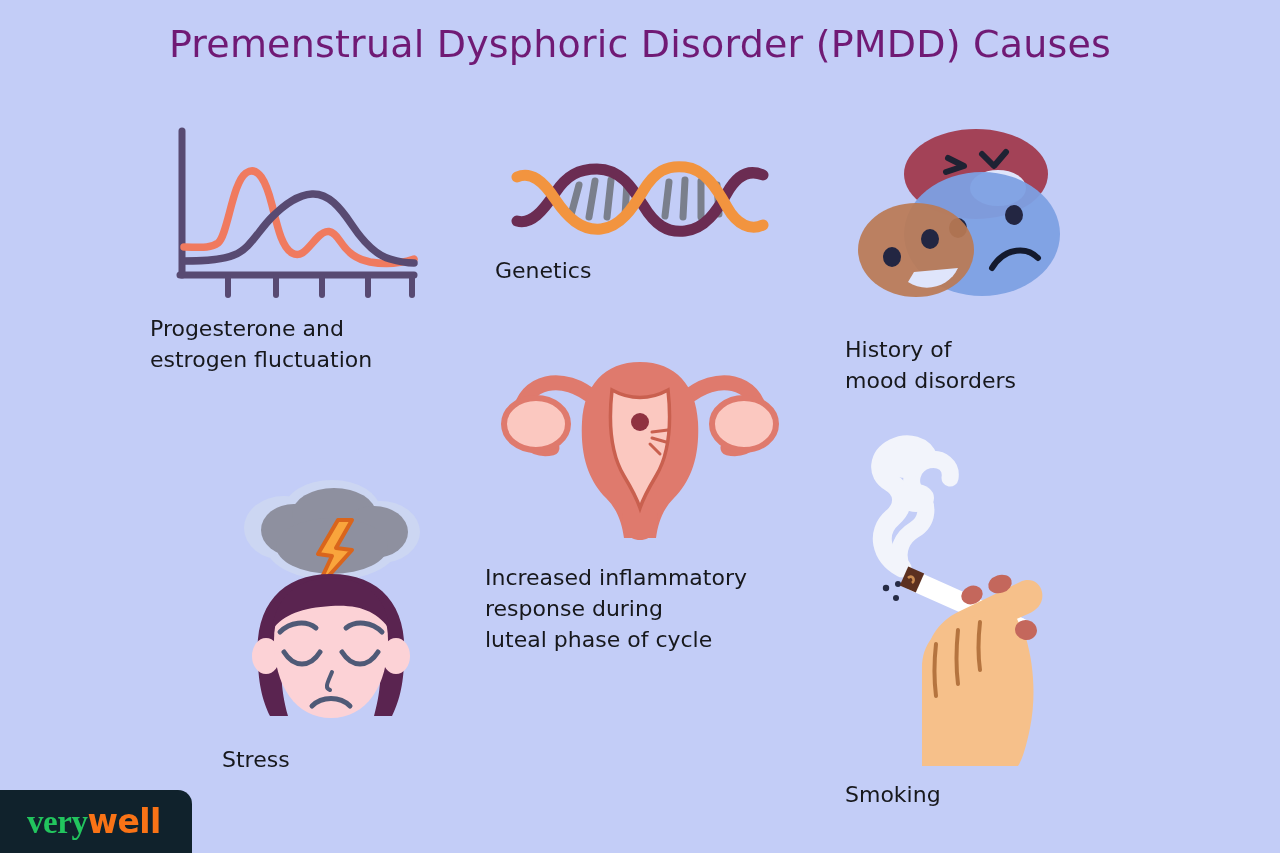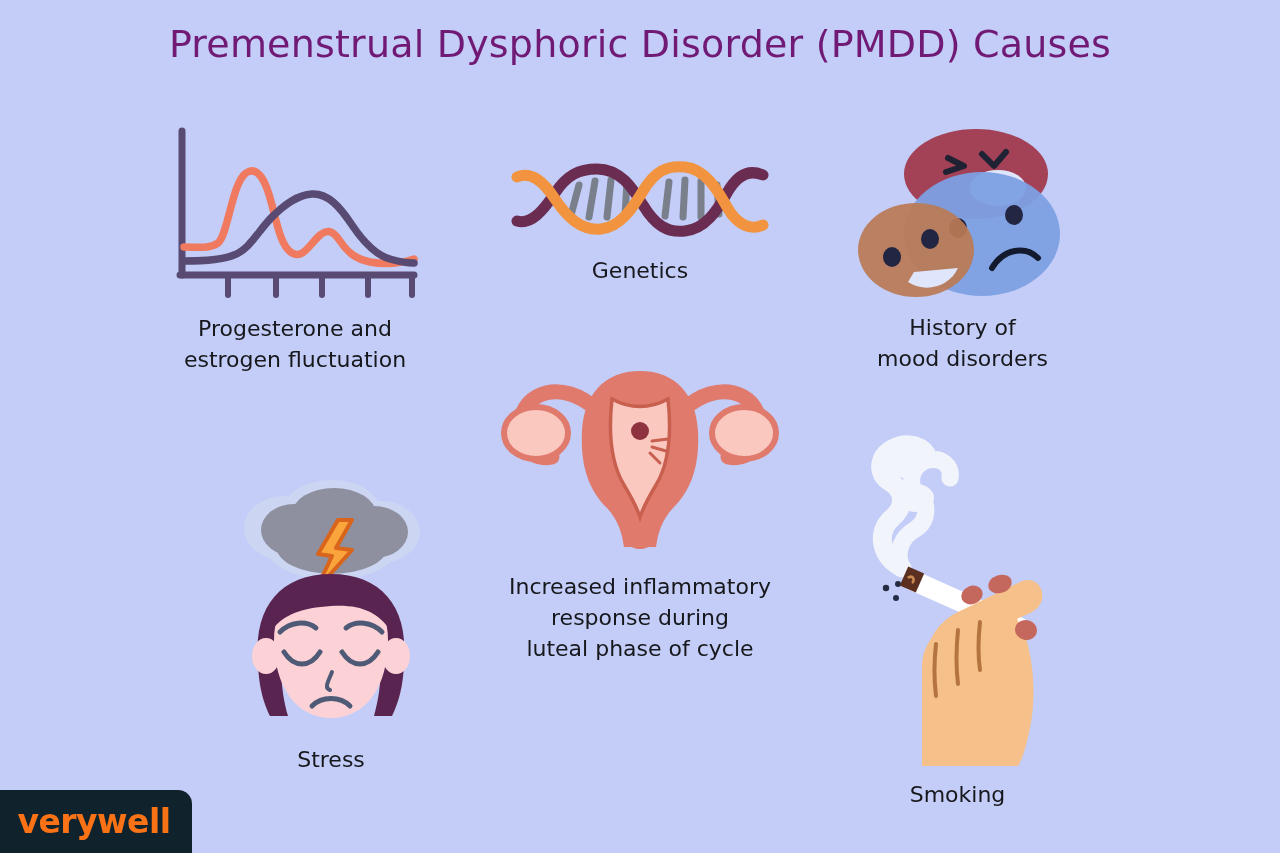--- a/index.html
+++ b/index.html
@@ -30,42 +30,41 @@
     font-weight: 400;
     color: #701a75;
     letter-spacing: 0.2px;
     font-family: "DejaVu Sans", sans-serif;
   }
   
   .cause {
     position: absolute;
   }
   .cause-caption {
-    text-align: center;
     font-size: 22px;
     line-height: 1.42;
     color: #17181c;
     font-family: "DejaVu Sans", sans-serif;
     white-space: pre-line;
   }
   .cause-art {
     display: block;
     margin: 0 auto;
   }
   
   #cause-hormones   { left: 150px;  top: 125px; width: 290px; }
   #cause-genetics   { left: 495px;  top: 155px; width: 290px; }
   #cause-mood       { left: 845px;  top: 122px; width: 235px; }
-  #cause-inflam     { left: 485px;  top: 357px; width: 310px; }
+  #cause-inflam     { left: 485px;  top: 348px; width: 310px; }
   #cause-stress     { left: 222px;  top: 480px; width: 218px; }
   #cause-smoking    { left: 845px;  top: 432px; width: 225px; }
 
   #cause-hormones .cause-caption { margin-top: 10px; }
   #cause-genetics .cause-caption { margin-top: 8px; }
-  #cause-mood     .cause-caption { margin-top: 8px; }
+  #cause-mood     .cause-caption { margin-top: 30px; }
   #cause-inflam   .cause-caption { margin-top: 16px; }
   #cause-stress   .cause-caption { margin-top: 14px; }
   #cause-smoking  .cause-caption { margin-top: 12px; }
 
   
   #brand-logo {
     position: absolute;
     left: -18px;
     bottom: 0;
     width: 210px;
@@ -77,21 +76,21 @@
     justify-content: center;
     padding-left: 14px;
     box-sizing: border-box;
   }
   #brand-logo .logo-text {
     font-size: 33px;
     font-weight: bold;
     letter-spacing: -0.5px;
     font-family: "DejaVu Sans", sans-serif;
   }
-  .logo-very { color: #f97316; }
+  .logo-very { color: #22c55e; font-family: Liberation Serif, serif; }
   .logo-well { color: #f97316; }
 </style>
 </head>
 <body>
 
 <div id="infographic">
 
   <div id="page-title">Premenstrual Dysphoric Disorder (PMDD) Causes</div>
 
   <div class="cause" id="cause-hormones">

